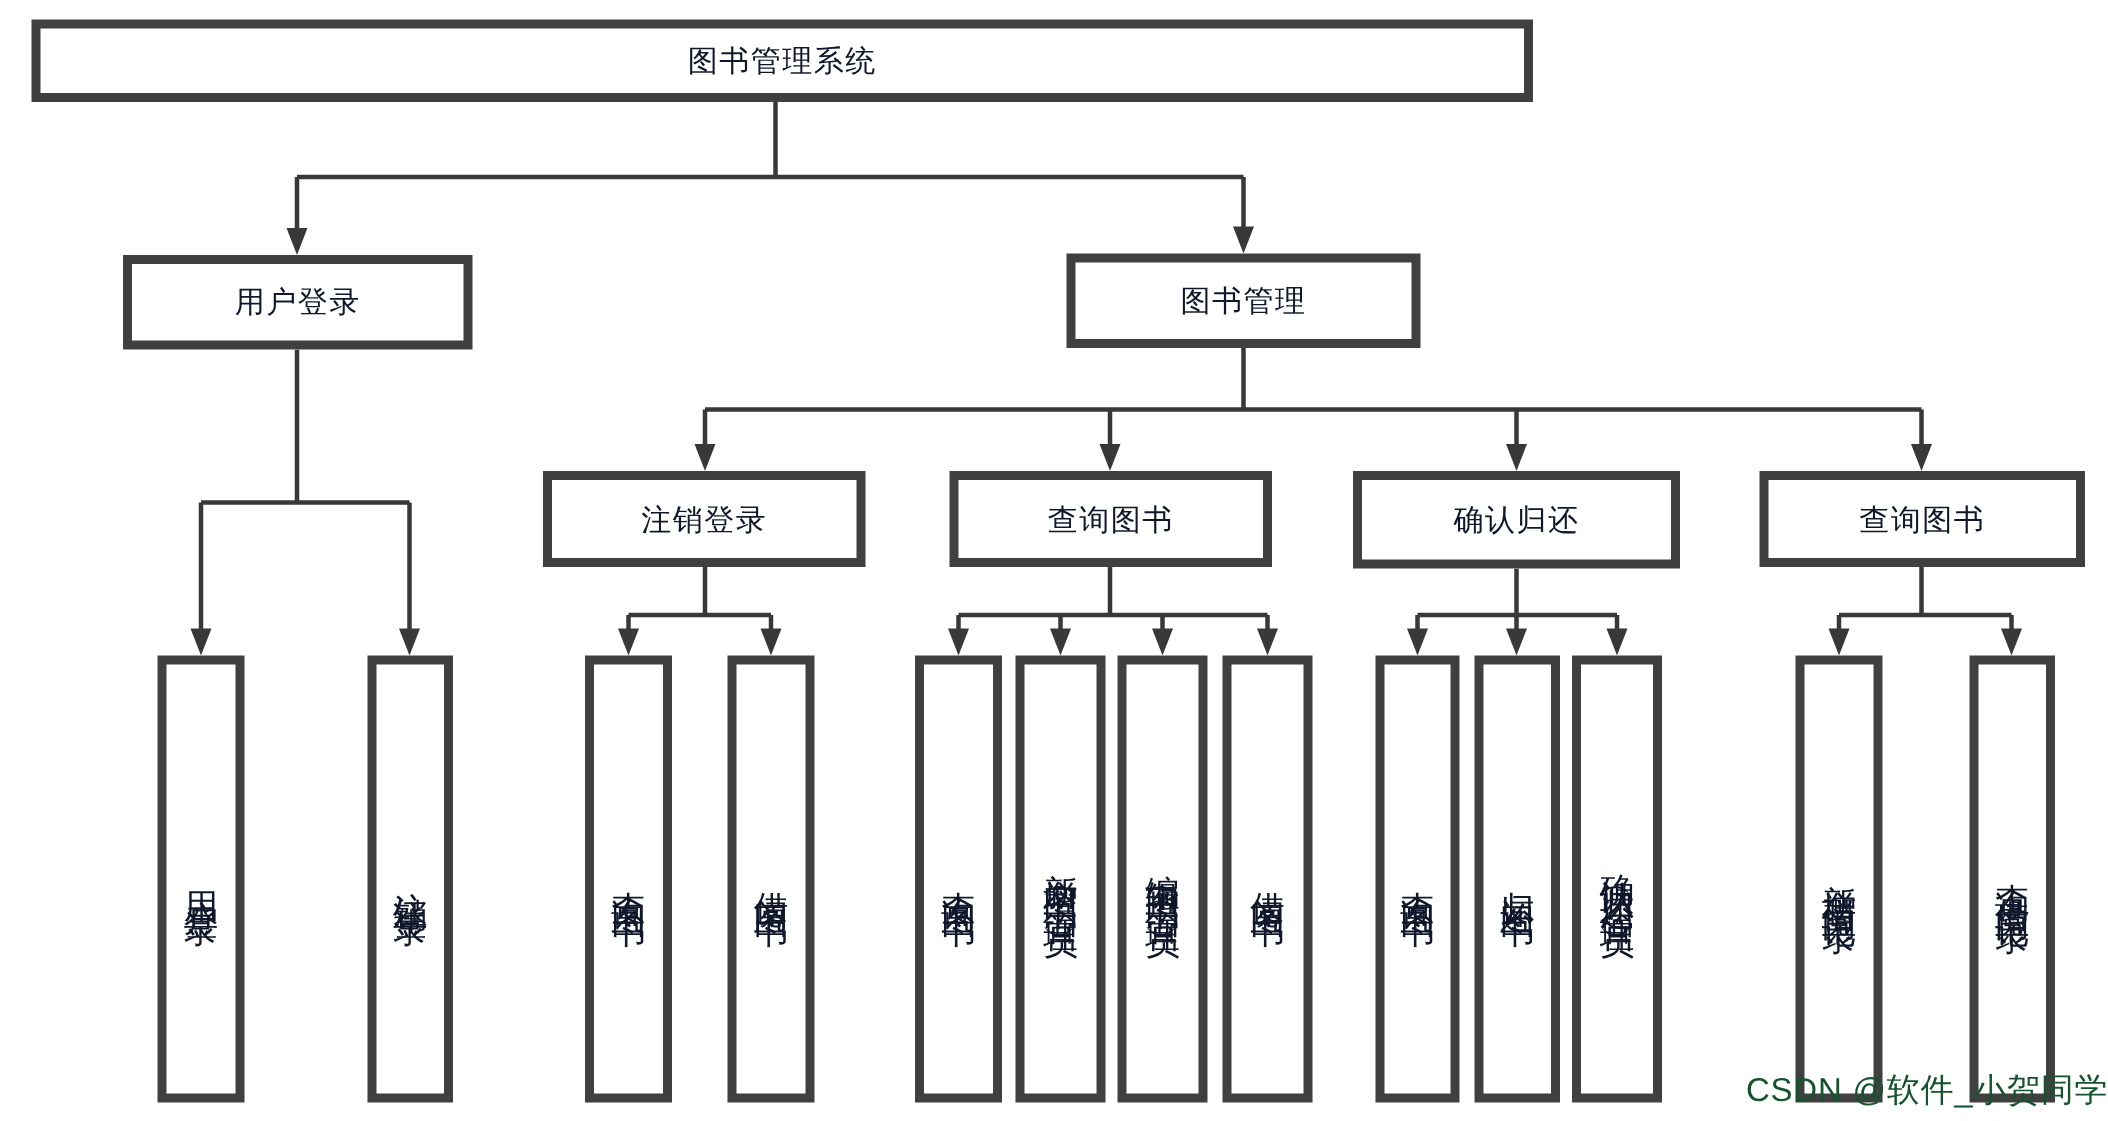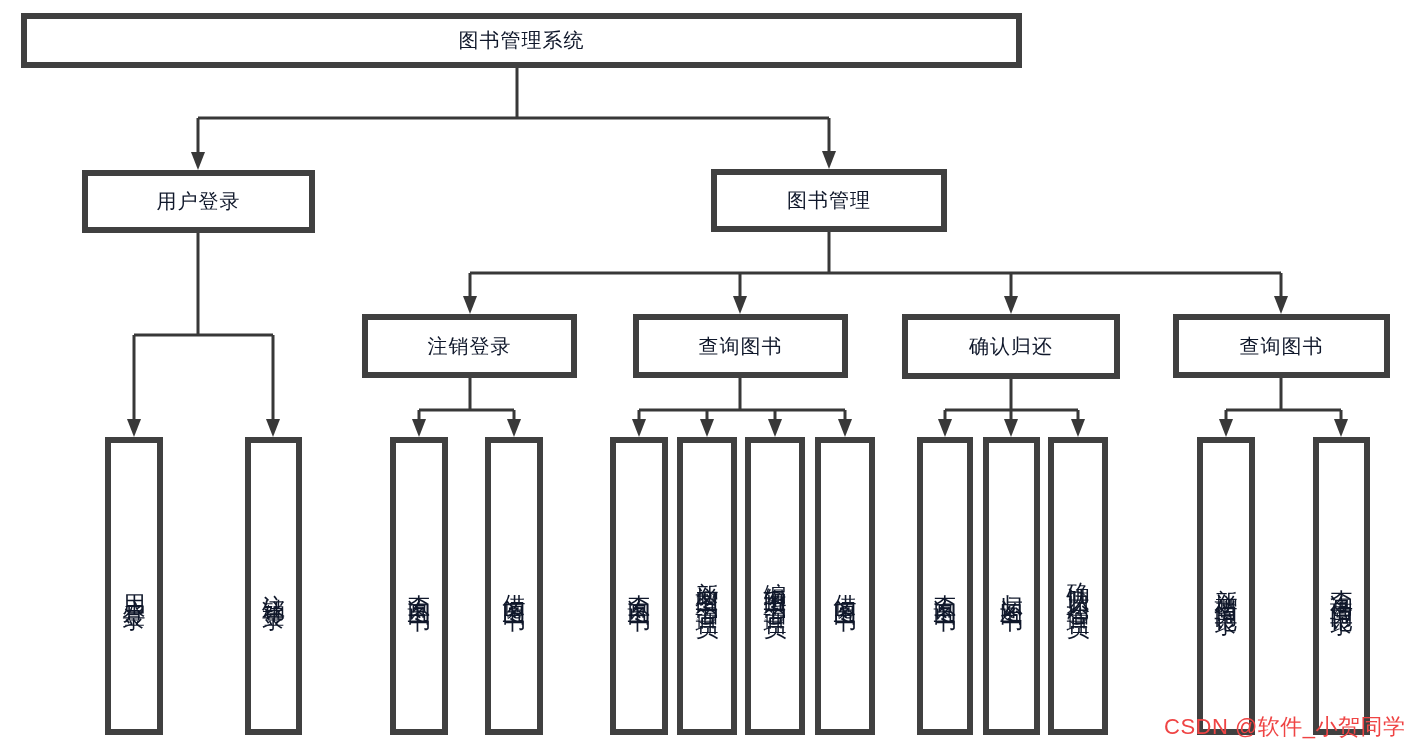--- a/index.html
+++ b/index.html
@@ -68,21 +68,21 @@
   .l9  { left: 917px;  width: 56px; }
   .l10 { left: 983px;  width: 57px; }
   .l11 { left: 1048px; width: 60px; }
   .l12 { left: 1197px; width: 58px; }
   .l13 { left: 1313px; width: 57px; }
   .watermark {
     position: absolute;
     left: 1164px;
     top: 712px;
     font-size: 22px;
-    color: #ef4444;
+    color: #14532d;
     letter-spacing: 0.5px;
     white-space: nowrap;
     z-index: 5;
   }
 </style>
 </head>
 <body>
 
 <div class="stage">
 

